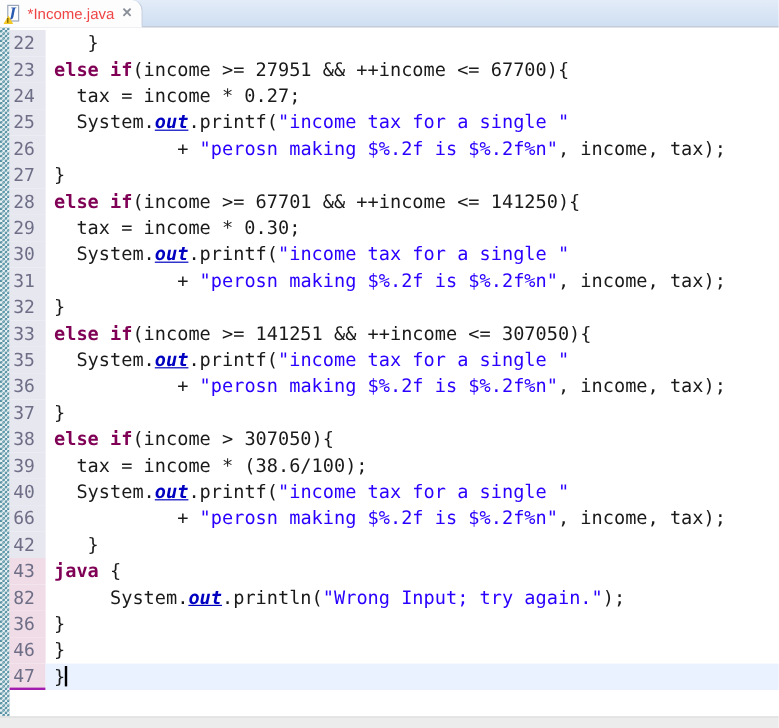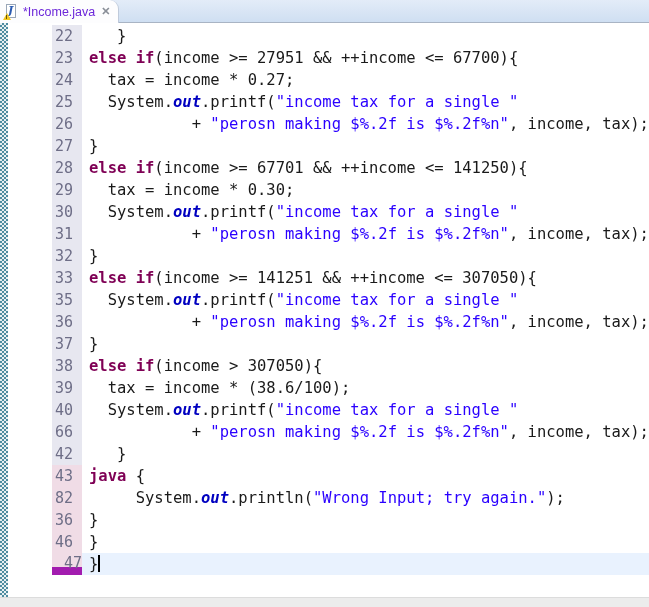--- a/index.html
+++ b/index.html
@@ -12,42 +12,42 @@
   #tab{position:absolute;top:0;left:0;height:23px;width:119px;background:#fdfdfe;
     border-right:1px solid #bfcadb;border-top-right-radius:9px;
     display:flex;align-items:center;gap:4px;padding:0 4px;box-sizing:border-box;}
   .file-icon{position:relative;width:15px;height:15px;flex:0 0 15px;}
   .file-icon .page{position:absolute;left:2px;top:0;width:10px;height:14px;background:#fff;
     border:1px solid #9aa7b8;box-sizing:border-box;}
   .file-icon .jletter{position:absolute;left:4px;top:0px;font:700 italic 11px "DejaVu Serif", serif;color:#2b5bb1;}
   .file-icon .warn{position:absolute;left:-1px;bottom:-1px;width:0;height:0;
     border-left:4px solid transparent;border-right:4px solid transparent;border-bottom:7px solid #f2c822;}
   .file-icon .warn-dot{position:absolute;left:2.4px;bottom:0px;width:1px;height:4px;background:#6b5500;}
-  #tab-title{font-size:12.5px;color:#6d28d9;white-space:nowrap;}
+  #tab-title{font-size:12.5px;color:#ef4444;white-space:nowrap;}
   #tab-close{font-size:11px;font-weight:700;color:#8a8f98;margin-left:2px;cursor:pointer;line-height:1;}
 
   
   #editor{position:absolute;top:23px;left:0;width:649px;height:574px;background:#fff;}
   #checker{position:absolute;top:0;left:0;width:8px;height:574px;
     background-image:
       linear-gradient(45deg,#4e8ca0 25%,transparent 25%,transparent 75%,#4e8ca0 75%),
       linear-gradient(45deg,#4e8ca0 25%,transparent 25%,transparent 75%,#4e8ca0 75%);
     background-size:4px 4px;background-position:0 0,2px 2px;background-color:#e8f0f2;}
   #rows{position:absolute;top:2px;left:8px;width:641px;}
   .row{display:flex;height:22px;line-height:22px;
     font-family:"DejaVu Sans Mono","Liberation Mono",monospace;font-size:15.5px;white-space:pre;}
   .ln{flex:0 0 30px;width:30px;padding-left:3px;box-sizing:border-box;color:#6e6e87;
-    background:var(--gutter);font-size:15px;margin-left:44px;}
+    background:var(--gutter);font-size:15px;}
   .ln.changed{background:var(--gutterChanged);}
-  .row.current .ln{border-bottom:8px solid #a21caf;line-height:20px;text-align:right;}
+  .row.current .ln{border-bottom:2px solid #a21caf;line-height:20px;}
   .code{flex:1 1 auto;color:var(--plain);padding-left:7px;}
   .row.current .code{background:var(--curline);}
   .tok-k{color:var(--kw);font-weight:700;}
   .tok-s{color:var(--str);}
-  .tok-f{color:var(--fld);font-weight:700;font-style:italic;}
+  .tok-f{color:var(--fld);font-weight:700;font-style:italic;text-decoration:underline;}
   .caret{display:inline-block;width:2px;height:17px;background:#000;vertical-align:-3px;}
 
   #bottom-strip{position:absolute;left:0;top:597px;width:649px;height:10px;
     background:#ececec;border-top:1px solid #dcdcdc;box-sizing:border-box;}
 </style>
 </head>
 <body>
 
 <div id="app">
 

